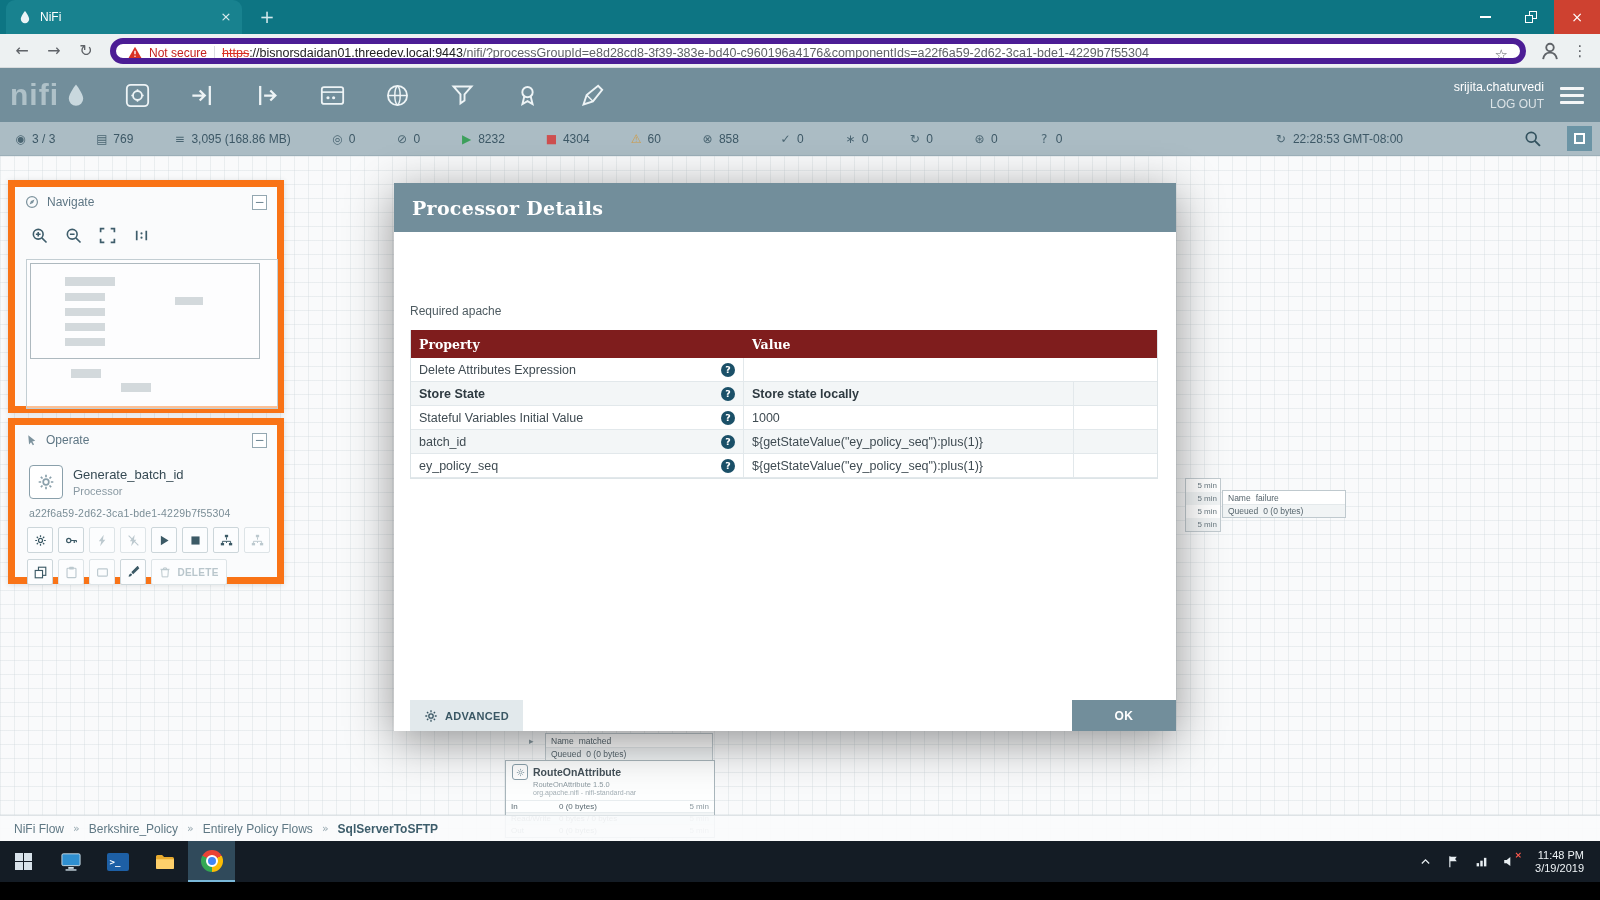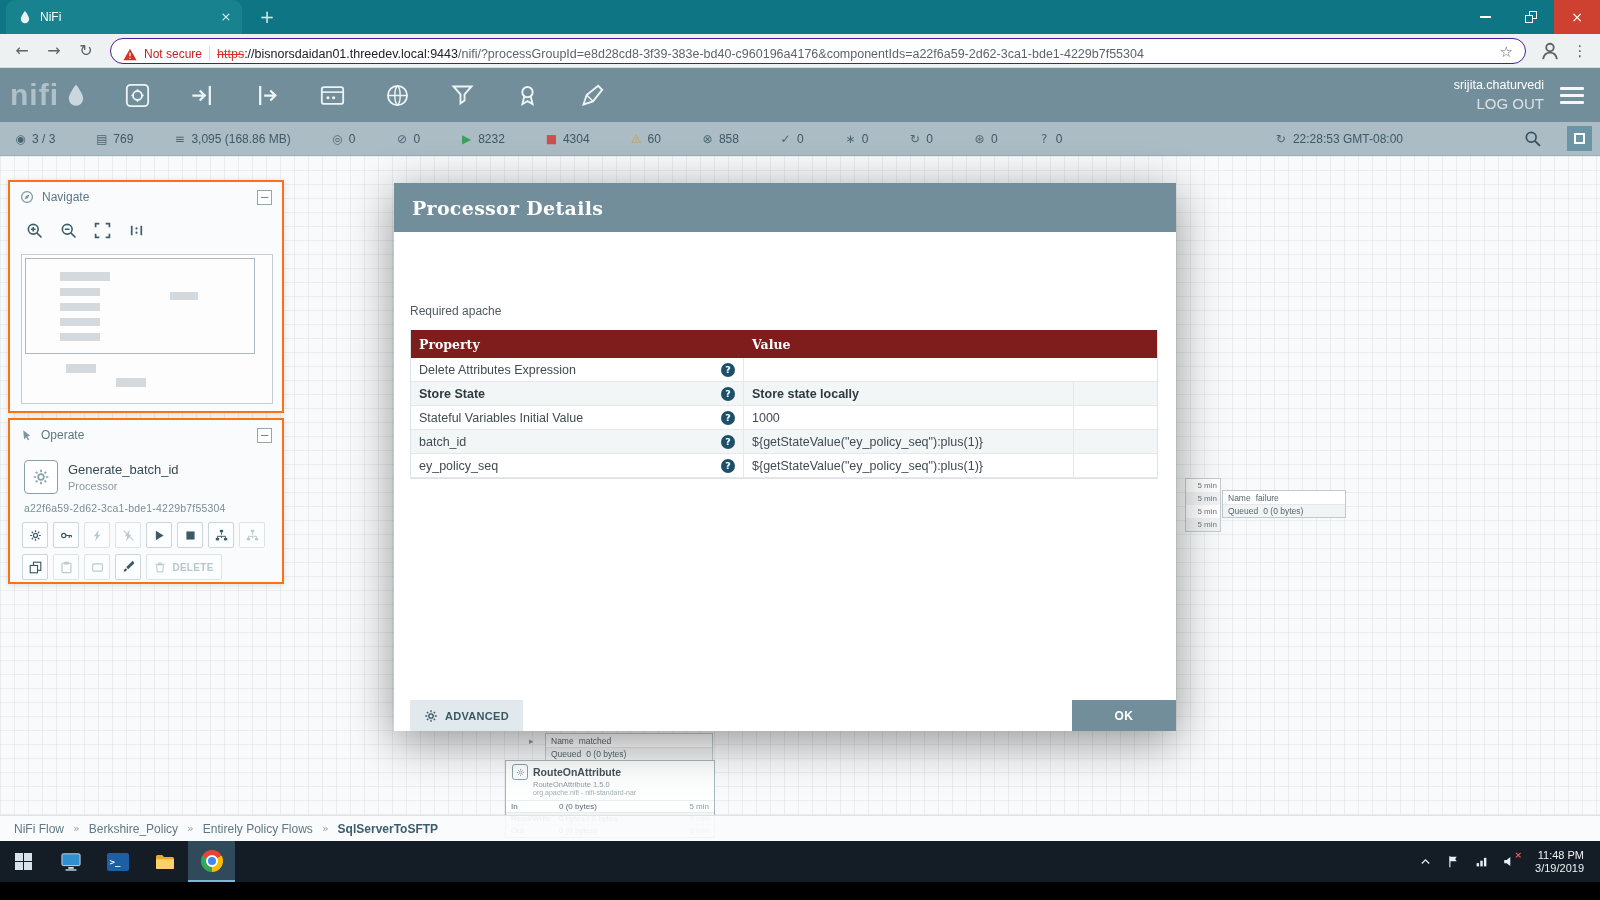--- a/index.html
+++ b/index.html
@@ -27,22 +27,22 @@
   .restore i{position:absolute;border:1px solid #fff}
   .restore .b{right:0;top:0;width:8px;height:8px}
   .restore .f{left:0;bottom:0;width:8px;height:8px;background:#0d7583}
   .win-close{background:#ce4130;font-size:14px}
 
   
   .toolbar{position:absolute;left:0;top:34px;width:100%;height:34px;background:#edf1f2;
            border-bottom:1px solid #d7dbdd;display:flex;align-items:center;padding:0 8px;gap:4px}
   .nav-btn{width:28px;height:28px;display:flex;align-items:center;justify-content:center;
            color:#5f6368;font-size:16px;border-radius:50%;cursor:pointer}
-  .omnibox{flex:1;height:26px;margin:0 6px;background:#fff;border:1px solid #4c1d95;
-           border-radius:13px;display:flex;align-items:flex-end;gap:7px;padding:2px 12px;
+  .omnibox{flex:1;height:26px;margin:0 6px;background:#fff;border:6px solid #4c1d95;
+           border-radius:13px;display:flex;align-items:flex-start;gap:7px;padding:2px 12px;
            overflow:hidden;white-space:nowrap;cursor:text}
   .not-secure{font-size:12px;color:#c5221f}
   .ob-div{width:1px;height:15px;background:#dadce0;color:transparent;overflow:hidden}
   .url{font-size:12.5px;color:#202124;overflow:hidden;text-overflow:ellipsis;flex:1}
   .url .scheme{color:#d93025;text-decoration:line-through}
   .url .path{color:#5f6368}
   .star{color:#5f6368;font-size:15px;cursor:pointer}
   .avatar-btn{width:28px;height:28px;display:flex;align-items:center;justify-content:center;
               color:#5f6368;cursor:pointer}
   .menu-btn{width:24px;height:28px;display:flex;align-items:center;justify-content:center;
@@ -53,21 +53,21 @@
                display:flex;align-items:center}
   .logo{display:flex;align-items:center;gap:5px;padding-left:10px}
   .logo-text{font-size:30px;font-weight:bold;letter-spacing:1px;color:rgba(235,243,245,.5);line-height:1}
   .logo-drop{color:#c9d8de}
   .tools{display:flex;gap:15px;margin-left:24px}
   .tool{width:50px;height:44px;display:flex;align-items:center;justify-content:center;
         color:#eef4f6;cursor:grab;border-radius:3px}
   .header-right{margin-left:auto;display:flex;align-items:center;gap:16px;padding-right:16px}
   .user-block{text-align:right}
   .user-name{color:#fff;font-size:12.5px}
-  .logout{color:rgba(255,255,255,.75);font-size:15px;margin-top:3px;cursor:pointer}
+  .logout{color:rgba(255,255,255,.75);font-size:12px;margin-top:3px;cursor:pointer}
   .hamburger{width:24px;display:flex;flex-direction:column;gap:4px;cursor:pointer}
   .hamburger i{height:3px;background:rgba(255,255,255,.92);border-radius:1px}
 
   
   .statusbar{position:absolute;left:0;top:122px;width:100%;height:34px;background:#abbcc4;
              border-bottom:1px solid #9cafb8;display:flex;align-items:center;
              padding:0 8px 0 14px;font-size:12px;color:#3d5866}
   .stat{display:flex;align-items:center;gap:5px;margin-right:40px}
   .stat .g{font-size:12px;color:#4a6572;min-width:13px;text-align:center}
   .stat.running .g{color:#3da05c}
@@ -109,21 +109,21 @@
   .fp-bundle{font-size:7px;color:#a3aeb4;padding-left:27px;line-height:1.25;padding-bottom:2px}
   .fp-row{display:flex;align-items:center;height:12px;font-size:8px;color:#5c6b73;
           padding:0 5px;border-top:1px solid #e8edef}
   .fp-row:nth-child(odd){background:#f1f4f5}
   .fp-row .lbl{width:48px}
   .fp-row .val{flex:1}
   .fp-row .win{color:#8d9aa1}
 
   
   .side-panel{position:absolute;width:276px;background:rgba(250,251,252,.97);
-              border:2px solid #f97316;box-shadow:0 1px 6px rgba(0,0,0,.12);z-index:2}
+              border:7px solid #f97316;box-shadow:0 1px 6px rgba(0,0,0,.12);z-index:2}
   #navigate{left:8px;top:180px;height:233px}
   #operate{left:8px;top:418px;height:166px}
   .panel-head{height:30px;display:flex;align-items:center;gap:8px;padding:0 10px;
               color:#5e7684;font-size:12px}
   .ph-icon{color:#7d939e}
   .collapse-box{margin-left:auto;width:15px;height:15px;border:1px solid #93a7b1;background:#fff;
                 color:#6d8593;font-size:12px;line-height:12px;text-align:center;cursor:pointer}
   .nav-tools{display:flex;gap:10px;padding:6px 12px}
   .flat-btn{width:24px;height:24px;display:flex;align-items:center;justify-content:center;
             color:#3e5d6b;cursor:pointer}

